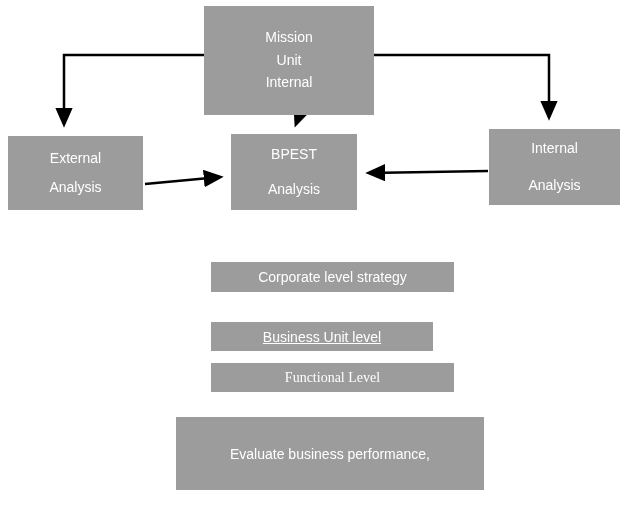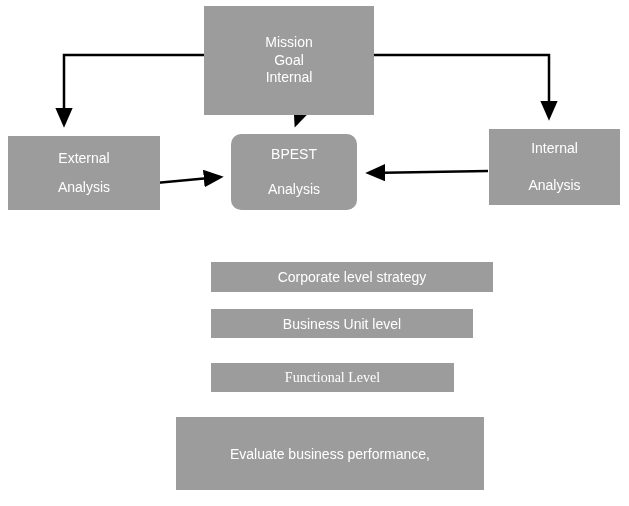--- a/index.html
+++ b/index.html
@@ -32,50 +32,50 @@
     align-items: center;
     justify-content: center;
     text-align: center;
     font-size: 14px;
     line-height: 1.25;
     box-sizing: border-box;
   }
   .box-mission {
     left: 204px; top: 6px;
     width: 170px; height: 109px;
+    gap: 5px;
   }
   .box-external {
     left: 8px; top: 136px;
-    width: 152px; height: 74px;
+    width: 135px; height: 74px;
     gap: 12px;
   }
   .box-bpest {
     left: 231px; top: 134px;
     width: 126px; height: 76px;
     gap: 17px;
-    border-radius: 10px;
   }
   .box-internal {
     left: 489px; top: 129px;
     width: 131px; height: 76px;
     gap: 20px;
   }
   .bar {
     position: absolute;
     background: #9c9c9c;
     color: #ffffff;
     display: flex;
     align-items: center;
     justify-content: center;
     text-align: center;
     font-size: 14px;
     box-sizing: border-box;
   }
-  .bar-corporate  { left: 211px; top: 262px; width: 282px; height: 30px; }
-  .bar-business   { left: 211px; top: 309px; width: 262px; height: 29px; }
+  .bar-corporate  { left: 211px; top: 262px; width: 243px; height: 30px; }
+  .bar-business   { left: 211px; top: 322px; width: 222px; height: 29px; text-decoration: underline; }
   .bar-functional { left: 211px; top: 363px; width: 243px; height: 29px; font-family: Liberation Serif, serif; }
   .bar-evaluate {
     left: 176px; top: 417px;
     width: 308px; height: 73px;
     flex-direction: column;
     gap: 13px;
   }
   .line-text {
     display: block;
   }
@@ -98,21 +98,21 @@
 
     <path d="M 299 116 L 296 124" fill="none" stroke="#000000" stroke-width="2.5" marker-end="url(#arrowhead)"></path>
 
     <path d="M 145 184 L 220 177" fill="none" stroke="#000000" stroke-width="2.5" marker-end="url(#arrowhead)"></path>
 
     <path d="M 488 171 L 369 173" fill="none" stroke="#000000" stroke-width="2.5" marker-end="url(#arrowhead)"></path>
   </svg>
 
   <div class="box box-mission">
     <span class="line-text">Mission</span>
-    <span class="line-text">Goal</span>
+    <span class="line-text">Unit</span>
     <span class="line-text">Internal</span>
   </div>
 
   <div class="box box-external">
     <span class="line-text">External</span>
     <span class="line-text">Analysis</span>
   </div>
 
   <div class="box box-bpest">
     <span class="line-text">BPEST</span>

